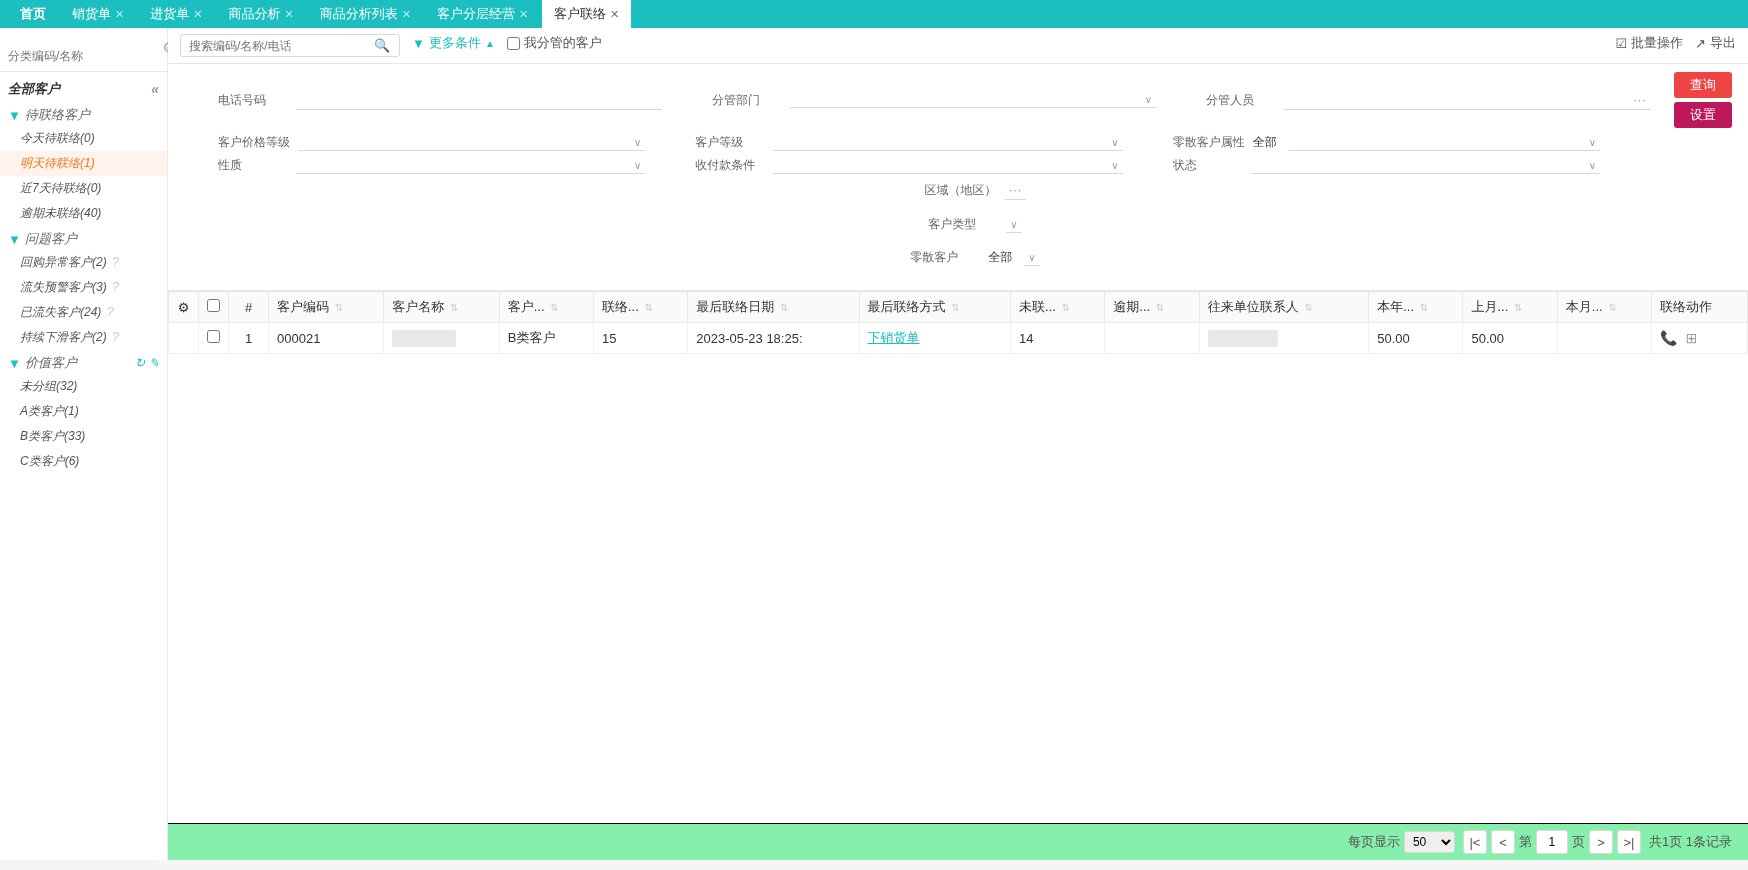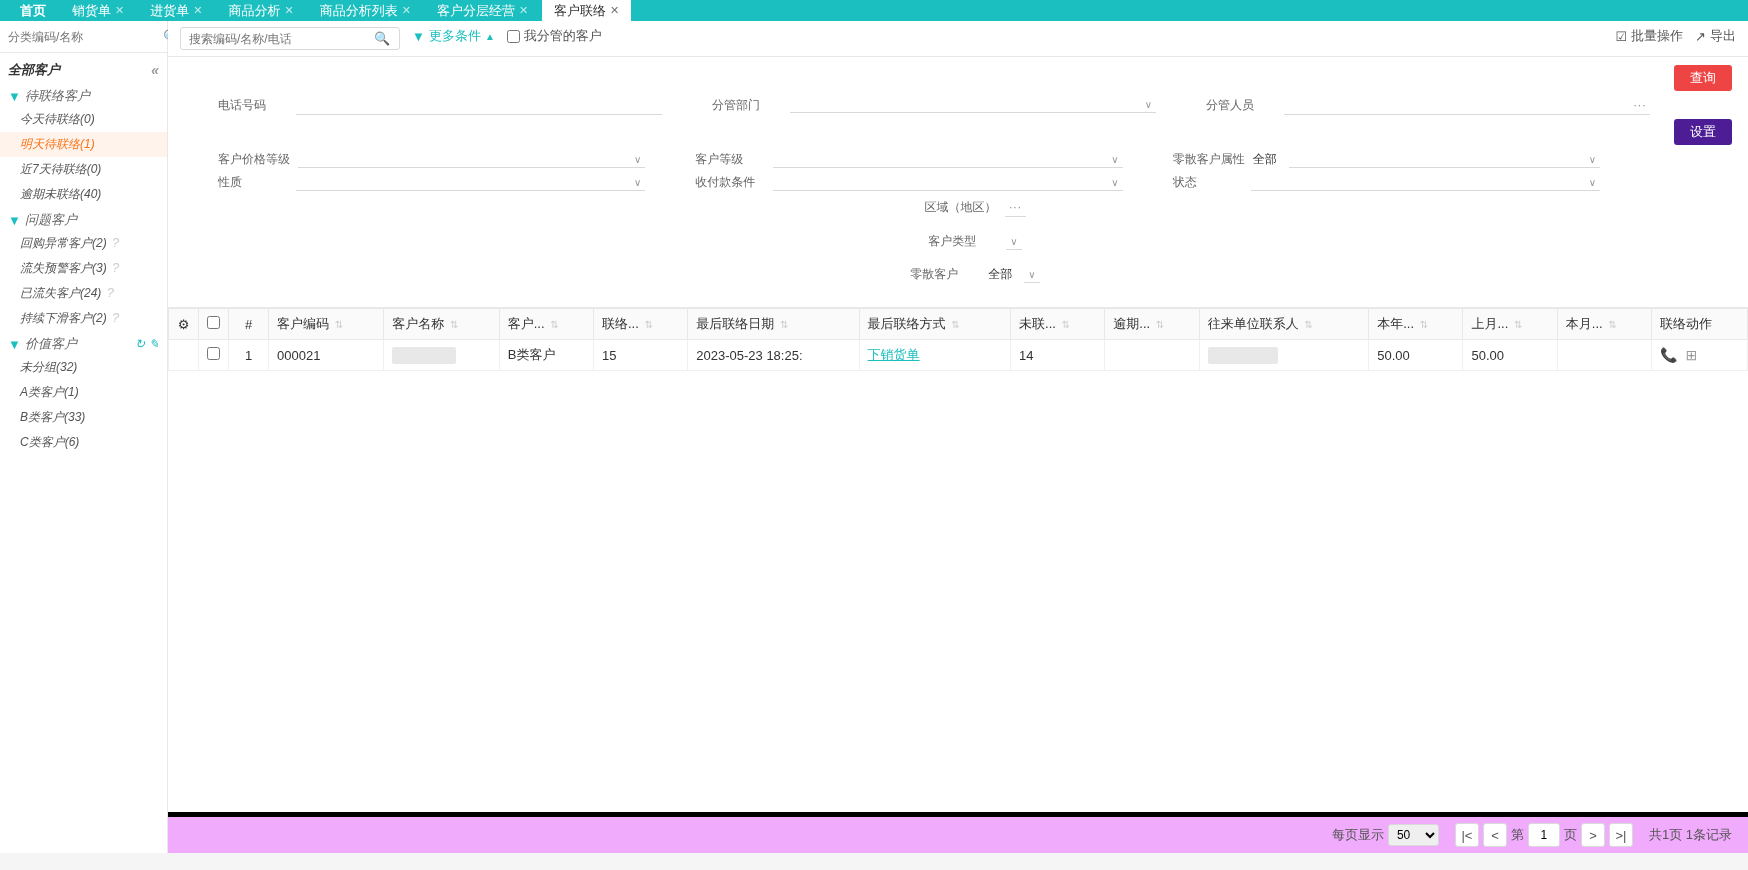--- a/index.html
+++ b/index.html
@@ -3,21 +3,21 @@
   <meta charset="utf-8">
   <style>
     * { box-sizing: border-box; margin: 0; padding: 0; font-family: 'Microsoft YaHei', Arial, sans-serif; font-size: 13px; }
     body { background: #f5f5f5; overflow: hidden; }
 
     
     .top-nav {
       display: flex;
       align-items: center;
       background: #1bbfbf;
-      height: 21px;
+      height: 28px;
       padding: 0 8px;
       gap: 2px;
     }
     .nav-item {
       display: flex;
       align-items: center;
       padding: 0 12px;
       height: 38px;
       color: #fff;
       cursor: pointer;
@@ -52,20 +52,21 @@
       align-items: center;
       padding: 8px;
       border-bottom: 1px solid #e8e8e8;
     }
     .sidebar-search input {
       flex: 1;
       border: none;
       outline: none;
       font-size: 12px;
       color: #999;
+      margin-top: 13px;
     }
     .sidebar-search-icon {
       color: #1bbfbf;
       cursor: pointer;
     }
     .sidebar-tree {
       flex: 1;
       overflow-y: auto;
       padding: 4px 0;
       font-style: italic;
@@ -225,28 +226,27 @@
     .btn-query {
       background: #ef4444;
       color: #fff;
       border: none;
       padding: 4px 16px;
       border-radius: 3px;
       cursor: pointer;
       font-size: 13px;
     }
     .btn-settings {
-      background: #4c1d95;
+      background: #be185d;
       color: #fff;
       border: none;
       padding: 4px 16px;
       border-radius: 3px;
       cursor: pointer;
       font-size: 13px;
-      margin-top: 24px;
     }
 
     
     .table-area {
       flex: 1;
       overflow: auto;
       background: #fff;
       margin: 0;
     }
     table {
@@ -283,23 +283,23 @@
     .link-text { color: #1bbfbf; cursor: pointer; text-decoration: underline; }
     .action-icons { display: flex; gap: 8px; }
     .action-icon { color: #999; cursor: pointer; font-size: 14px; }
 
     
     .footer {
       display: flex;
       align-items: center;
       justify-content: flex-end;
       padding: 6px 16px;
-      background: #f0abfc;
-      border-top: 5px solid #000000;
-      gap: 16px;
+      background: #86efac;
+      border-top: 1px solid #000000;
+      gap: 8px;
       font-size: 12px;
       color: #555;
     }
     .per-page {
       display: flex;
       align-items: center;
       gap: 4px;
     }
     .per-page select {
       border: 1px solid #d9d9d9;

